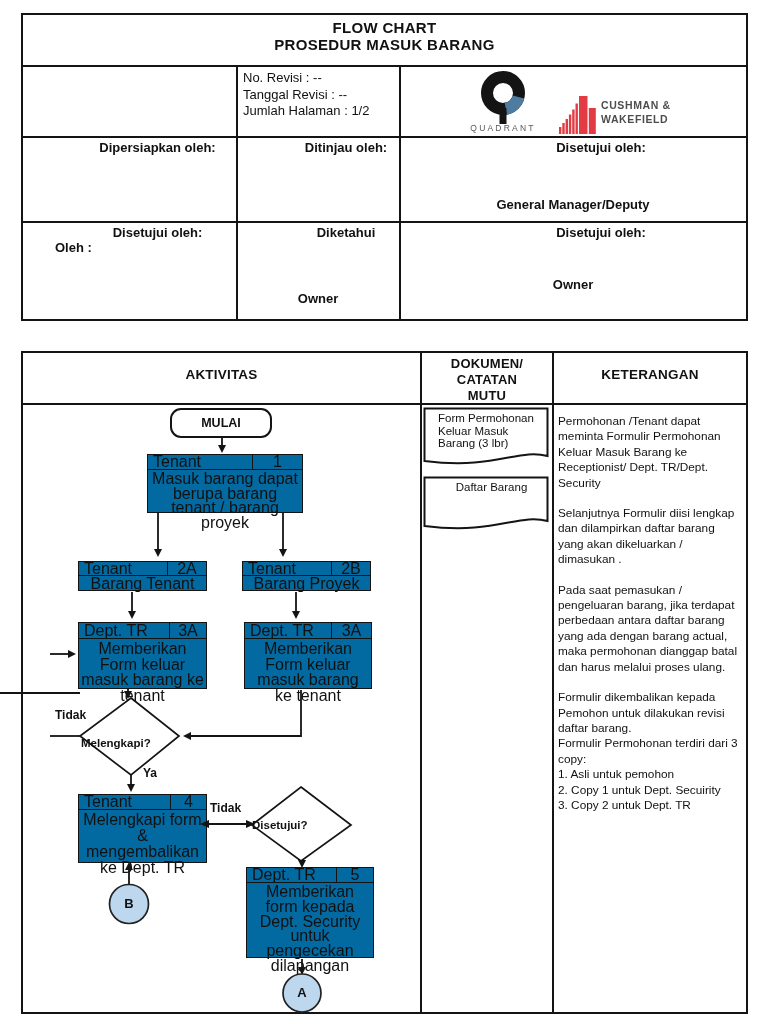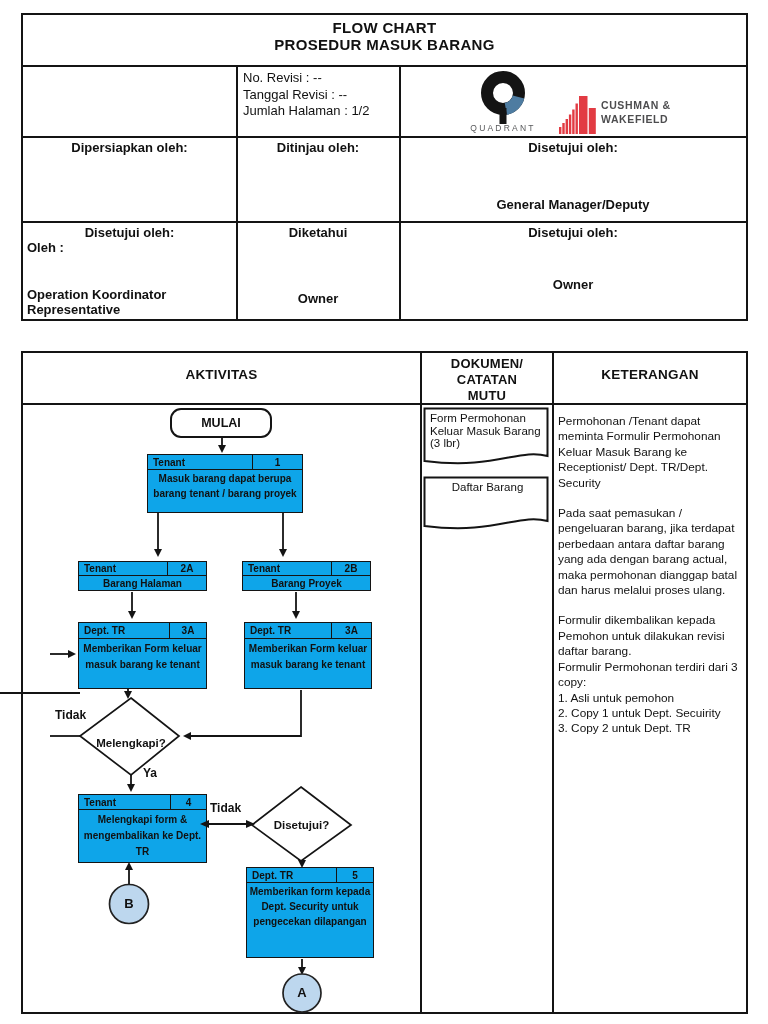--- a/index.html
+++ b/index.html
@@ -12,47 +12,47 @@
   .center { text-align:center; }
 
   
   .frame { position:absolute; border:2px solid #141414; background:#fff; }
   .hline { position:absolute; background:#141414; height:2px; }
   .vline { position:absolute; background:#141414; width:1.7px; }
 
   
   .title-block { font-size:15px; font-weight:bold; line-height:17px; letter-spacing:.3px; }
   .info-lines { font-size:13px; line-height:16.5px; }
-  .sig-label { font-size:13px; font-weight:bold; }
+  .sig-label { font-size:13px; font-weight:bold;margin-left:28px; }
   .sig-name  { font-size:13px; font-weight:bold; }
 
   
   .col-header { font-size:13.5px; font-weight:bold; letter-spacing:.2px; }
   .col-header.pre { white-space:pre-line; line-height:16px; font-size:13px; }
 
   
-  .pbox { position:absolute; border:1.8px solid #141414; background:#0ea5e9;
-          font-size:10px; font-weight:700; color:#111; }
+  .pbox { position:absolute; border:1.8px solid #141414; background:#0369a1;
+          font-size:16px; font-weight:400; color:#111; }
   .pbox .hd { display:flex; align-items:stretch; border-bottom:1.8px solid #141414; }
   .pbox .role { flex:1; padding:1px 0 1px 5px; display:flex; align-items:center; }
   .pbox .num { border-left:1.8px solid #141414; display:flex; align-items:center; justify-content:center; }
   .pbox .bd { text-align:center; padding:2px 2px 0 2px; line-height:15px; }
 
   .terminator { position:absolute; border:2px solid #141414; border-radius:11px;
     background:#fff; display:flex; align-items:center; justify-content:center;
     font-size:12.5px; font-weight:600; }
 
   .flow-label { position:absolute; font-size:12px; font-weight:600; color:#111; }
-  .diamond-label { position:absolute; font-size:11.5px; font-weight:600; text-align:center; }
+  .diamond-label { position:absolute; font-size:11.5px; font-weight:600; }
   .circle-letter { position:absolute; font-size:13px; font-weight:bold; text-align:center; }
 
   
   .docsym { position:absolute; }
   .docsym svg { position:absolute; left:0; top:0; }
-  .docsym .doctext { position:absolute; left:7px; top:5px; right:4px;
+  .docsym .doctext { position:absolute; left:15px; top:5px; right:4px;
      font-size:11.5px; line-height:12.5px; font-weight:400; }
 
   
   .keterangan { position:absolute; font-size:11.8px; line-height:15.4px; }
   .keterangan p { white-space:pre-line; margin:0 0 15px 0; }
 
   
   .quadrant-text { font-size:8.5px; letter-spacing:2.2px; color:#58595b; }
   .cw-text { font-size:10.5px; line-height:14px; font-weight:bold; letter-spacing:.6px; color:#4d4d4f; }
 
@@ -110,21 +110,20 @@
     <div class="quadrant-text center" style="position:absolute; left:-13px; top:53px; width:78px;">QUADRANT</div>
   </div>
 
   <div class="abs sig-label center" style="left:23px;  top:140px; width:213px;">Dipersiapkan oleh:</div>
   <div class="abs sig-label center" style="left:237px; top:140px; width:162px;">Ditinjau oleh:</div>
   <div class="abs sig-label center" style="left:400px; top:140px; width:346px;">Disetujui oleh:</div>
   <div class="abs sig-name center" style="left:400px; top:197px; width:346px;">General Manager/Deputy</div>
 
   <div class="abs sig-label center" style="left:23px;  top:225px; width:213px;">Disetujui oleh:</div>
   <div class="abs sig-label" style="left:27px;  top:240px;">Oleh :</div>
-  <div class="abs sig-name" style="left:27px; top:287px; width:170px; line-height:15px;">Operation Koordinator Representative</div>
   <div class="abs sig-label center" style="left:237px; top:225px; width:162px;">Diketahui</div>
   <div class="abs sig-name center" style="left:237px; top:291px; width:162px;">Owner</div>
   <div class="abs sig-label center" style="left:400px; top:225px; width:346px;">Disetujui oleh:</div>
   <div class="abs sig-name center" style="left:400px; top:277px; width:346px;">Owner</div>
 
   <div class="frame" style="left:21px; top:351px; width:727px; height:663px;"></div>
   <div class="hline" style="left:23px; top:403px; width:723px;"></div>
   <div class="vline" style="left:420px; top:353px; height:659px;"></div>
   <div class="vline" style="left:552px; top:353px; height:659px;"></div>
 
@@ -144,21 +143,21 @@
       <span class="num" style="width:50px;">1</span>
     </div>
     <div class="bd" style="line-height:14.6px;">Masuk barang dapat berupa barang tenant / barang proyek</div>
   </div>
 
   <div class="pbox" style="left:78px; top:561px; width:129px; height:30px;">
     <div class="hd" style="height:14px;">
       <span class="role">Tenant</span>
       <span class="num" style="width:39px;">2A</span>
     </div>
-    <div class="bd" style="line-height:12px;">Barang Halaman</div>
+    <div class="bd" style="line-height:12px;">Barang Tenant</div>
   </div>
 
   <div class="pbox" style="left:242px; top:561px; width:129px; height:30px;">
     <div class="hd" style="height:14px;">
       <span class="role">Tenant</span>
       <span class="num" style="width:39px;">2B</span>
     </div>
     <div class="bd" style="line-height:12px;">Barang Proyek</div>
   </div>
 
@@ -203,20 +202,21 @@
 
   <div class="docsym" style="left:423px; top:476px; width:126px; height:60px;text-align:center;">
     <svg width="126" height="60" viewBox="0 0 126 60">
       <path d="M1.5,1.5 H124.5 V45 C95,37 73,59 1.5,50 Z" fill="#ffffff" stroke="#141414" stroke-width="2"></path>
     </svg>
     <div class="doctext">Daftar Barang</div>
   </div>
 
   <div class="keterangan" style="left:558px; top:414px; width:184px;">
       <p>Permohonan /Tenant dapat meminta Formulir Permohonan Keluar Masuk Barang ke Receptionist/ Dept. TR/Dept. Security</p>
+      <p>Selanjutnya Formulir diisi lengkap dan dilampirkan daftar barang yang akan dikeluarkan / dimasukan .</p>
       <p>Pada saat pemasukan / pengeluaran barang, jika terdapat perbedaan antara daftar barang yang ada dengan barang actual, maka permohonan dianggap batal dan harus melalui proses ulang.</p>
       <p>Formulir dikembalikan kepada Pemohon untuk dilakukan revisi daftar barang.
 Formulir Permohonan terdiri dari 3 copy:
 1. Asli untuk pemohon
 2. Copy 1 untuk Dept. Secuirity
 3. Copy 2 untuk Dept. TR</p>
     </div>
 
   <svg class="overlay" width="768" height="1024" viewBox="0 0 768 1024">
 

